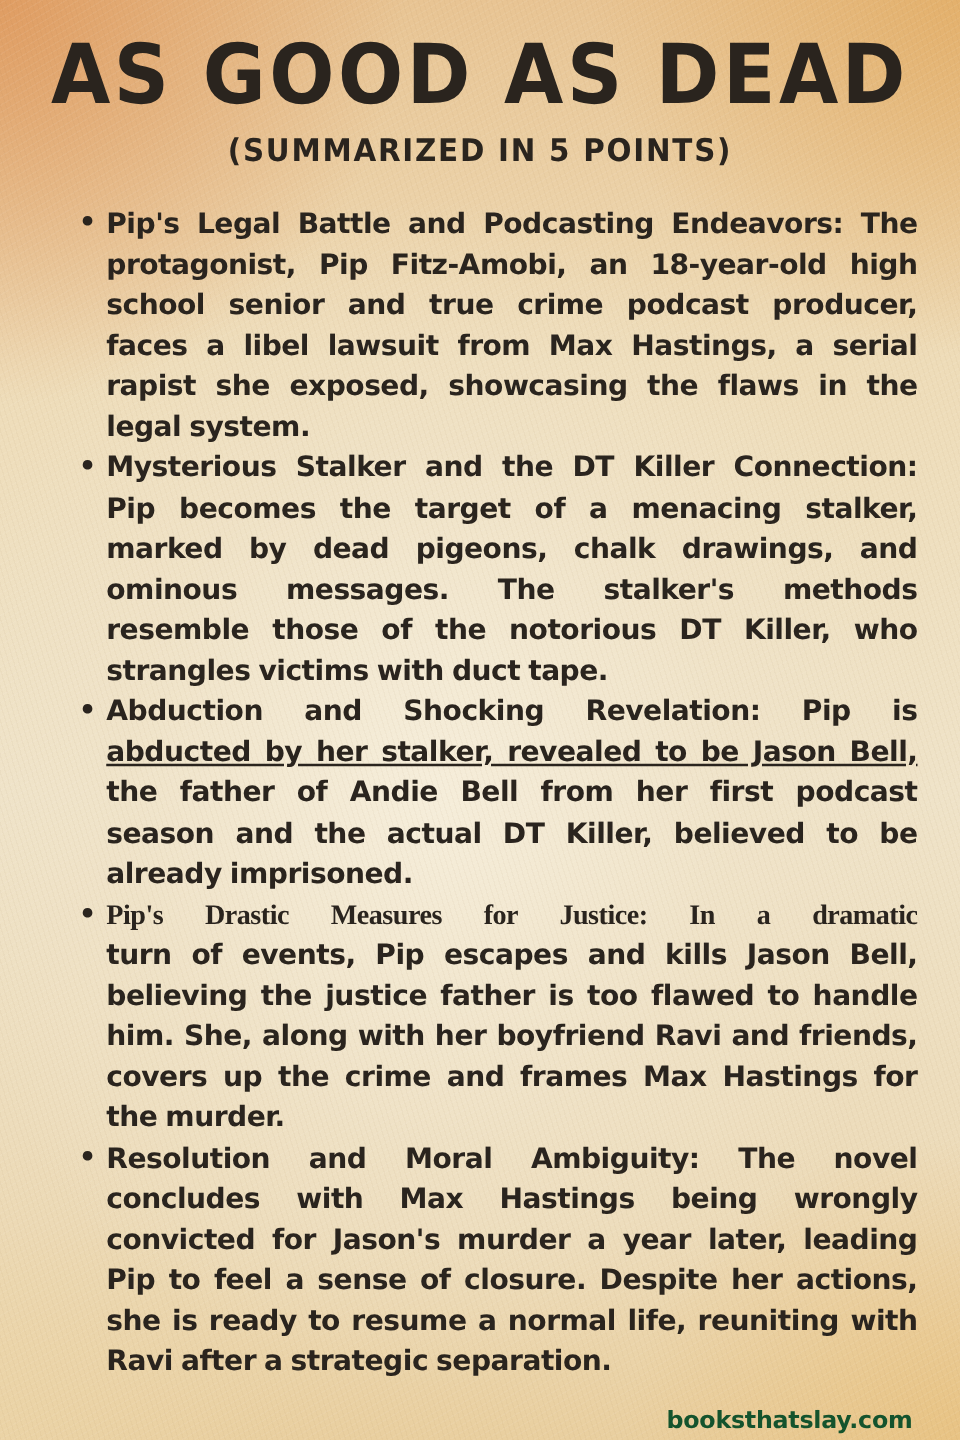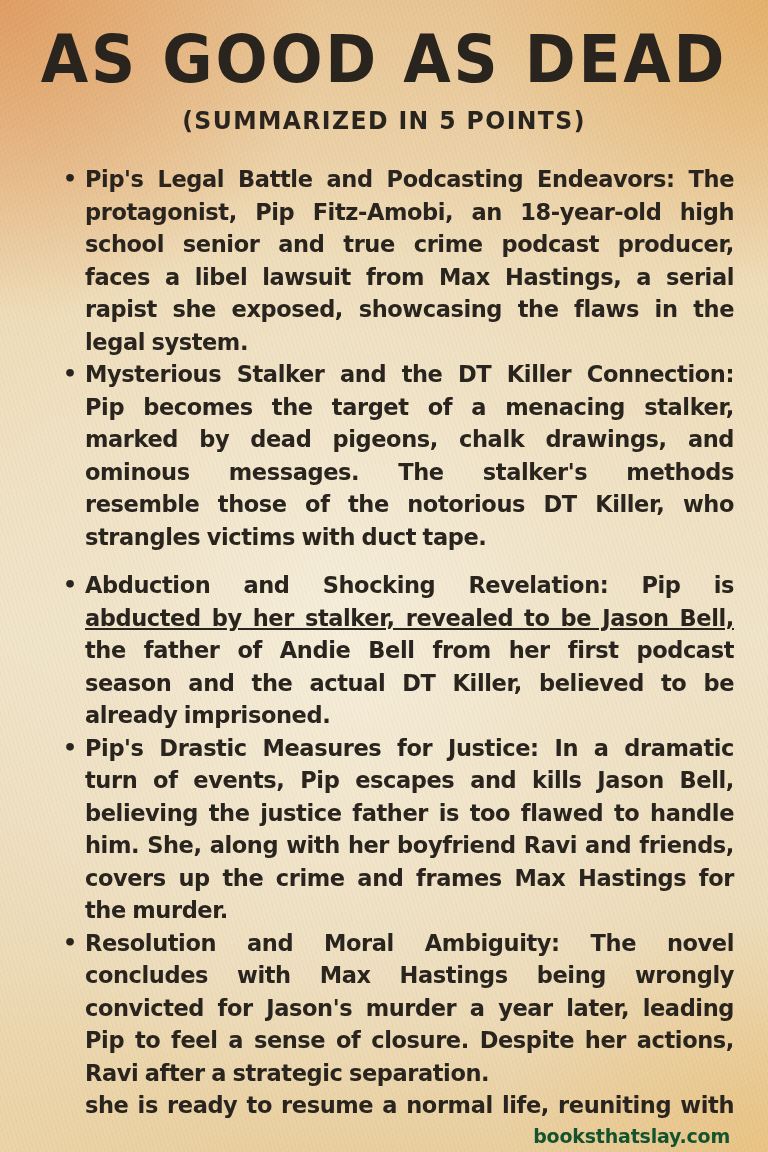--- a/index.html
+++ b/index.html
@@ -112,39 +112,39 @@
     <span class="bullet">•</span>
     <span class="line" style="width: 649px;">Mysterious Stalker and the DT Killer Connection:</span>
     <span class="line" style="width: 649px;">Pip becomes the target of a menacing stalker,</span>
     <span class="line" style="width: 649px;">marked by dead pigeons, chalk drawings, and</span>
     <span class="line" style="width: 649px;">ominous messages. The stalker's methods</span>
     <span class="line" style="width: 649px;">resemble those of the notorious DT Killer, who</span>
     <span class="line last" style="width: 649px;">strangles victims with duct tape.</span>
   </li>
   <li class="point">
     <span class="bullet">•</span>
-    <span class="line" style="width: 649px; margin-top: 16px;">Abduction and Shocking Revelation: Pip is</span>
+    <span class="line" style="width: 649px;">Abduction and Shocking Revelation: Pip is</span>
     <span class="line" style="width: 649px; text-decoration: underline;">abducted by her stalker, revealed to be Jason Bell,</span>
     <span class="line" style="width: 649px;">the father of Andie Bell from her first podcast</span>
     <span class="line" style="width: 649px;">season and the actual DT Killer, believed to be</span>
     <span class="line last" style="width: 649px;">already imprisoned.</span>
   </li>
   <li class="point">
     <span class="bullet">•</span>
-    <span class="line" style="width: 649px;">Pip's Drastic Measures for Justice: In a dramatic</span>
+    <span class="line" style="width: 649px; font-family: Liberation Serif, serif;">Pip's Drastic Measures for Justice: In a dramatic</span>
     <span class="line" style="width: 649px;">turn of events, Pip escapes and kills Jason Bell,</span>
     <span class="line" style="width: 649px;">believing the justice father is too flawed to handle</span>
     <span class="line" style="width: 649px;">him. She, along with her boyfriend Ravi and friends,</span>
     <span class="line" style="width: 649px;">covers up the crime and frames Max Hastings for</span>
     <span class="line last" style="width: 649px;">the murder.</span>
   </li>
   <li class="point">
     <span class="bullet">•</span>
     <span class="line" style="width: 649px;">Resolution and Moral Ambiguity: The novel</span>
     <span class="line" style="width: 649px;">concludes with Max Hastings being wrongly</span>
     <span class="line" style="width: 649px;">convicted for Jason's murder a year later, leading</span>
     <span class="line" style="width: 649px;">Pip to feel a sense of closure. Despite her actions,</span>
+    <span class="line" style="width: 649px;">she is ready to resume a normal life, reuniting with</span>
     <span class="line last" style="width: 649px;">Ravi after a strategic separation.</span>
-    <span class="line" style="width: 649px;">she is ready to resume a normal life, reuniting with</span>
   </li>
 </ul>
 
 <div class="footer">booksthatslay.com</div>
 
 </body></html>

